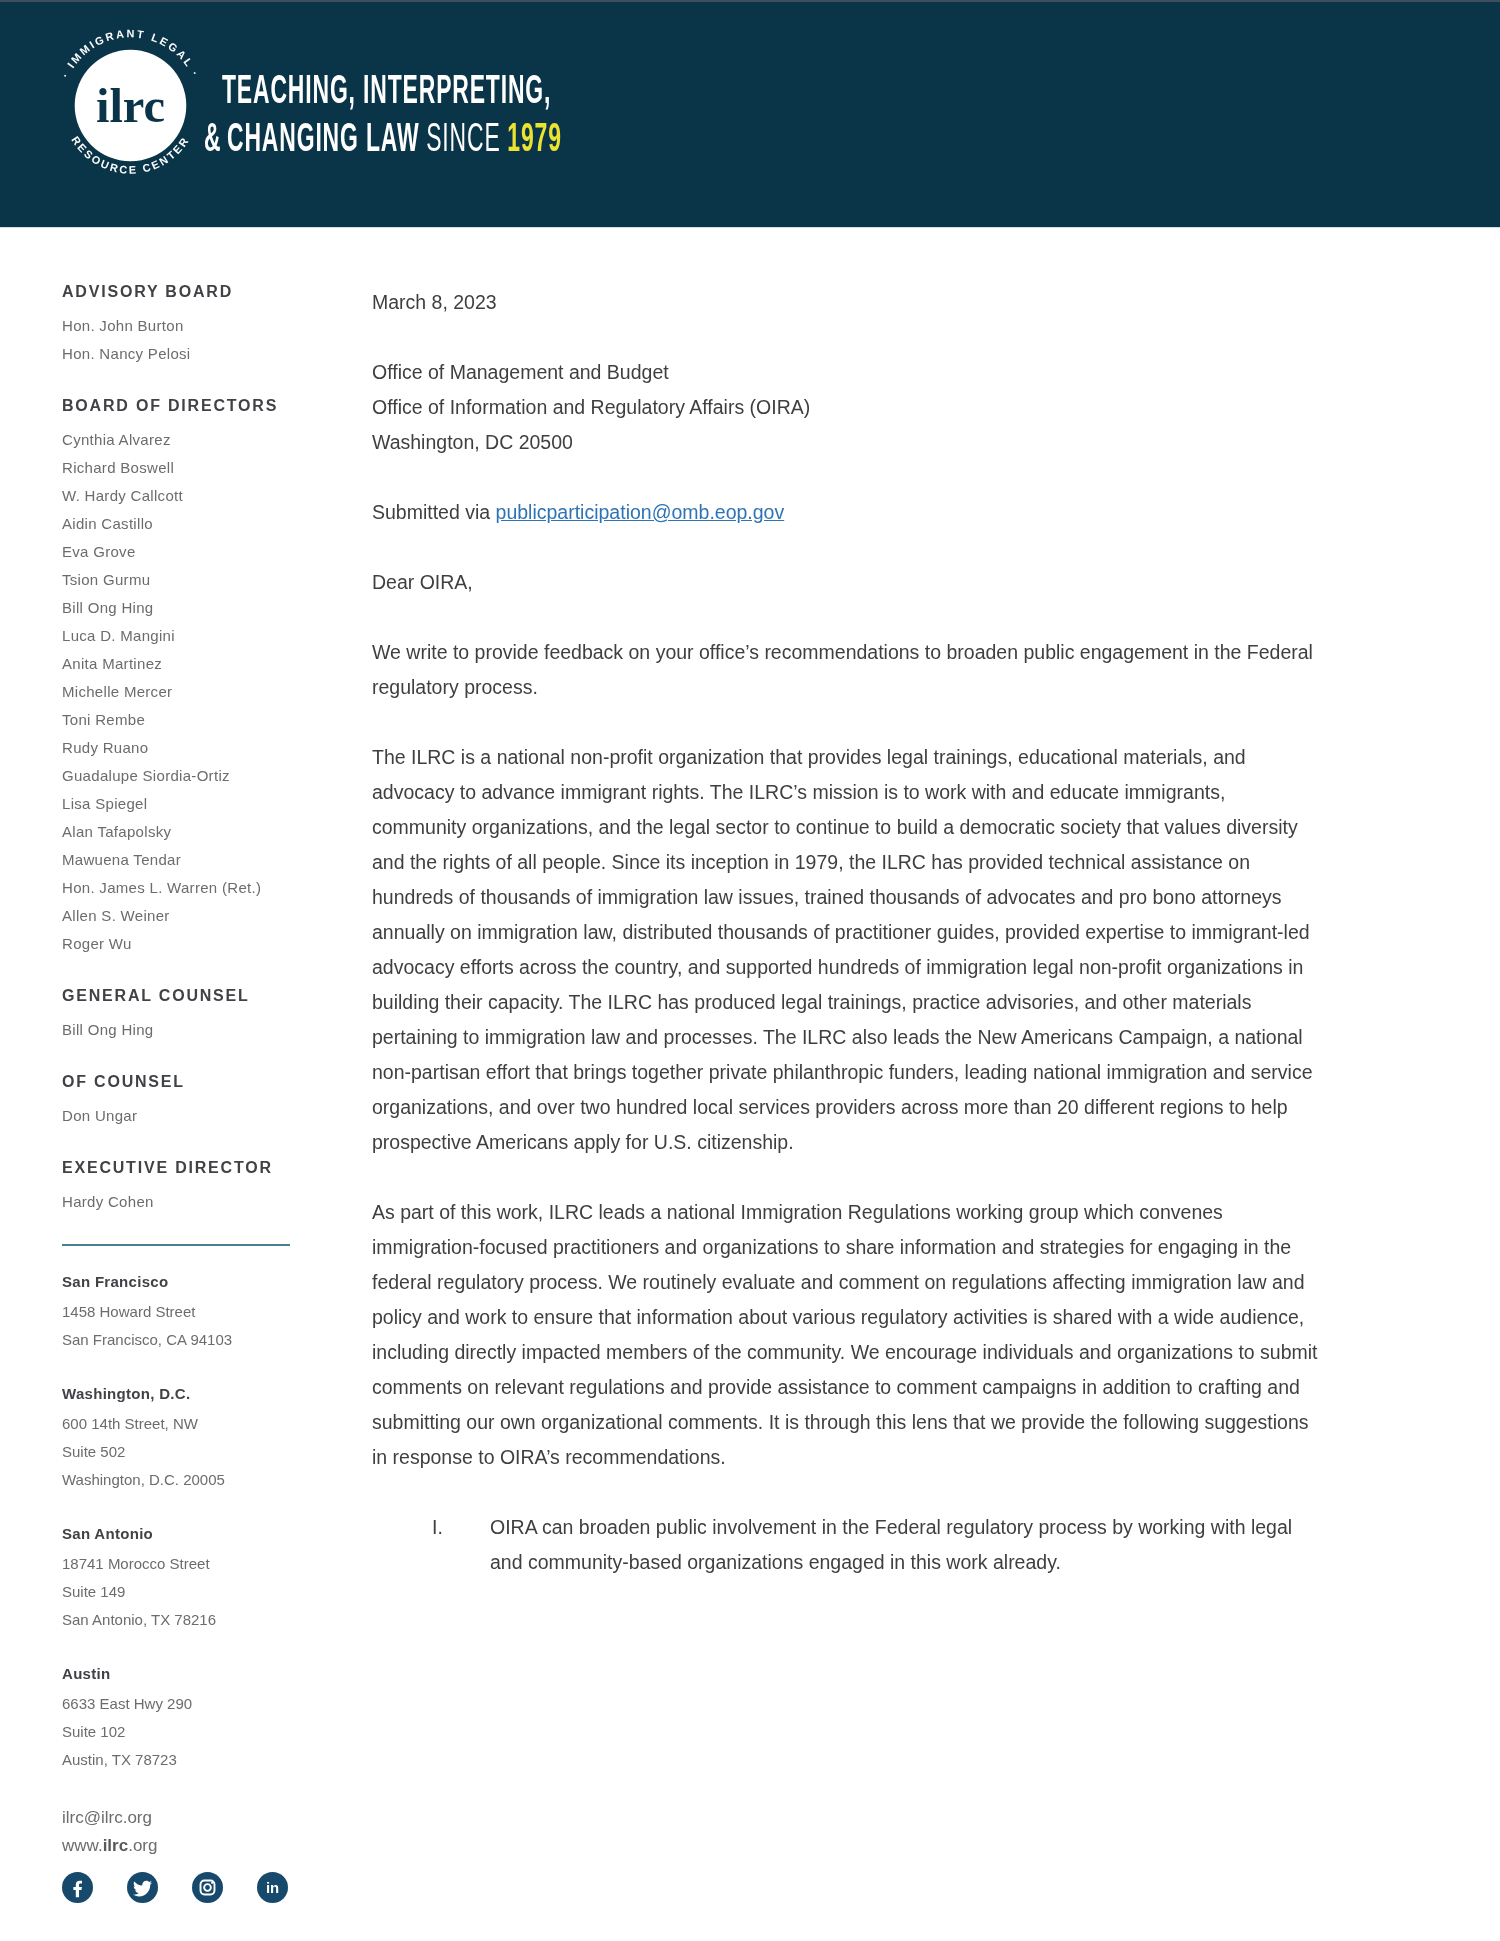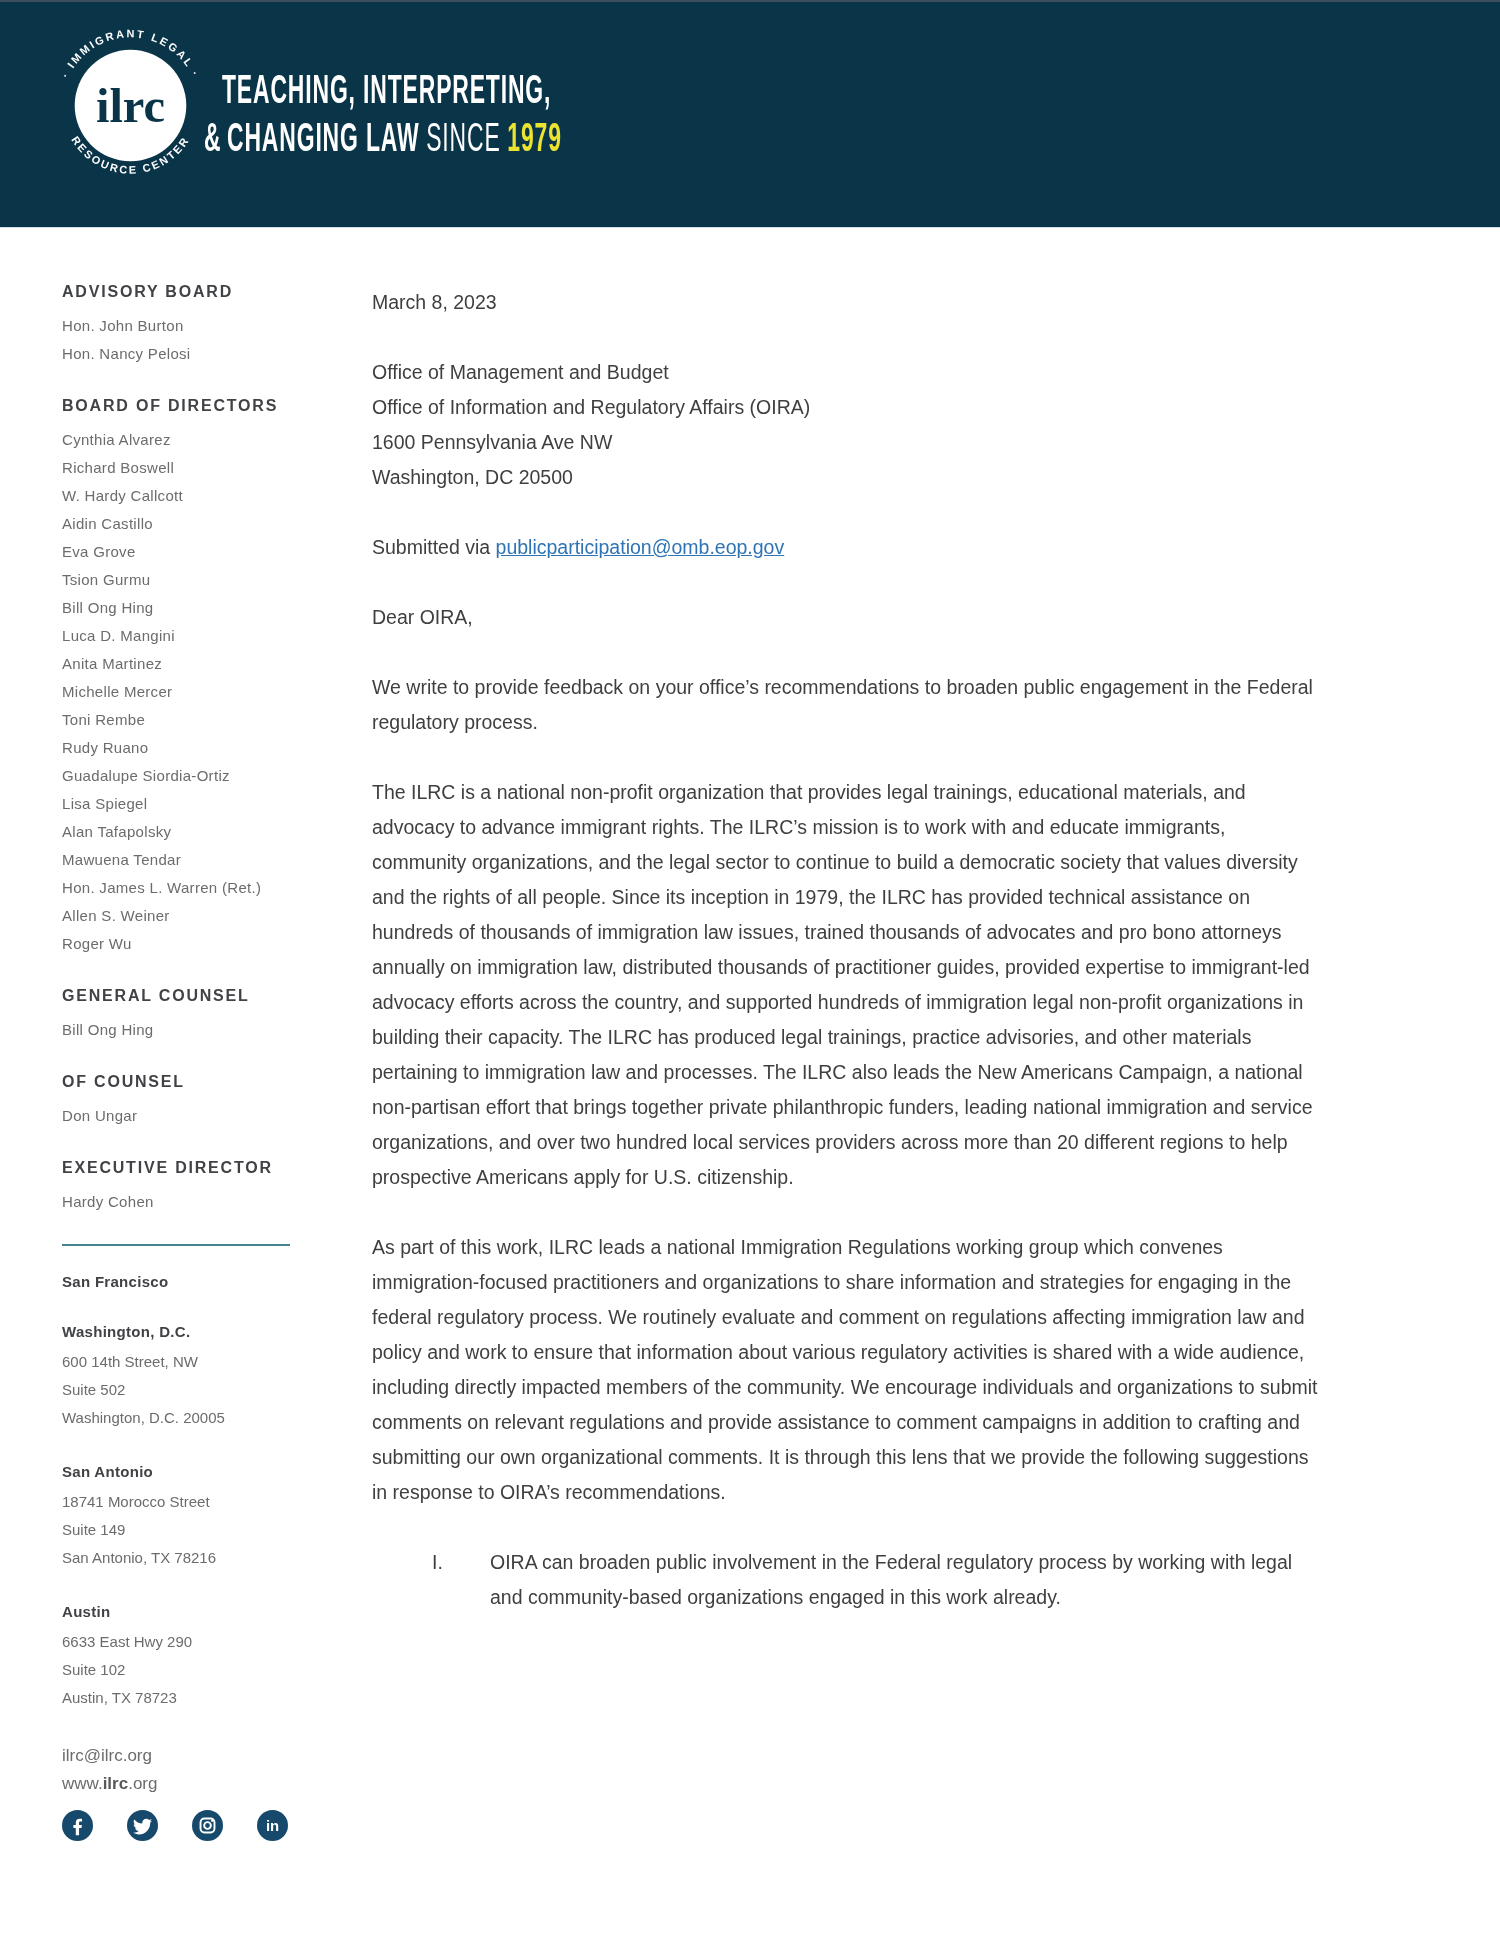--- a/index.html
+++ b/index.html
@@ -125,20 +125,25 @@
       <div>
 
       <div class="sb-name">Hardy Cohen</div>
         </div>
     </section>
 
     <hr class="divider">
 
     <div class="sb-office">
       <h4 class="sb-city">San Francisco</h4>
+      <div>
+
+      <div class="sb-line">1458 Howard Street</div>
+          <div class="sb-line">San Francisco, CA 94103</div>
+        </div>
     </div>
 
     <div class="sb-office">
       <h4 class="sb-city">Washington, D.C.</h4>
       <div>
 
       <div class="sb-line">600 14th Street, NW</div>
           <div class="sb-line">Suite 502</div>
           <div class="sb-line">Washington, D.C. 20005</div>
         </div>
@@ -191,21 +196,20 @@
     </div>
   </aside>
 
   <main class="main">
     <div class="block">March 8, 2023</div>
 
     <div class="block">
 
     <div>Office of Management and Budget</div>
         <div>Office of Information and Regulatory Affairs (OIRA)</div>
-        <div>1600 Pennsylvania Ave NW</div>
         <div>Washington, DC 20500</div>
       </div>
 
     <div class="block">
       <span>Submitted via </span><a class="link">publicparticipation@omb.eop.gov</a>
     </div>
 
     <div class="block">Dear OIRA,</div>
 
     <p>We write to provide feedback on your office’s recommendations to broaden public engagement in the Federal regulatory process.</p>

